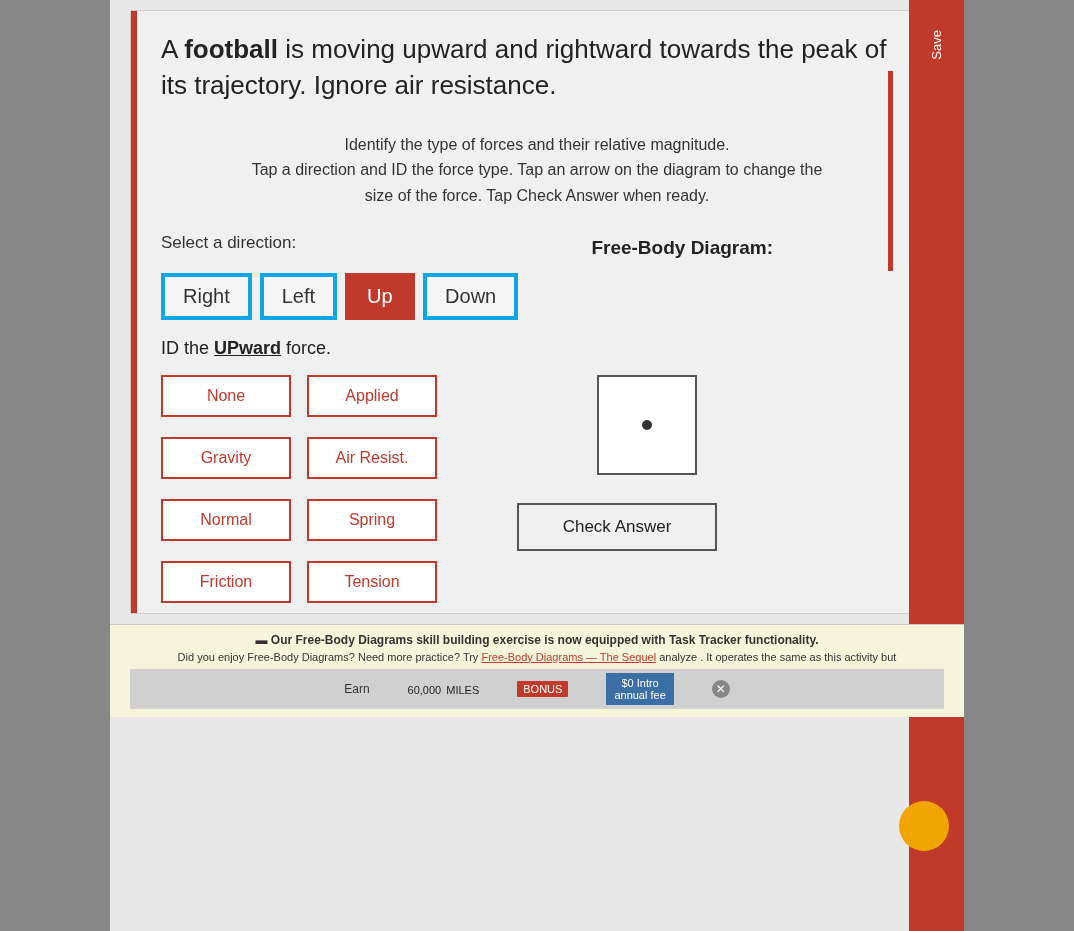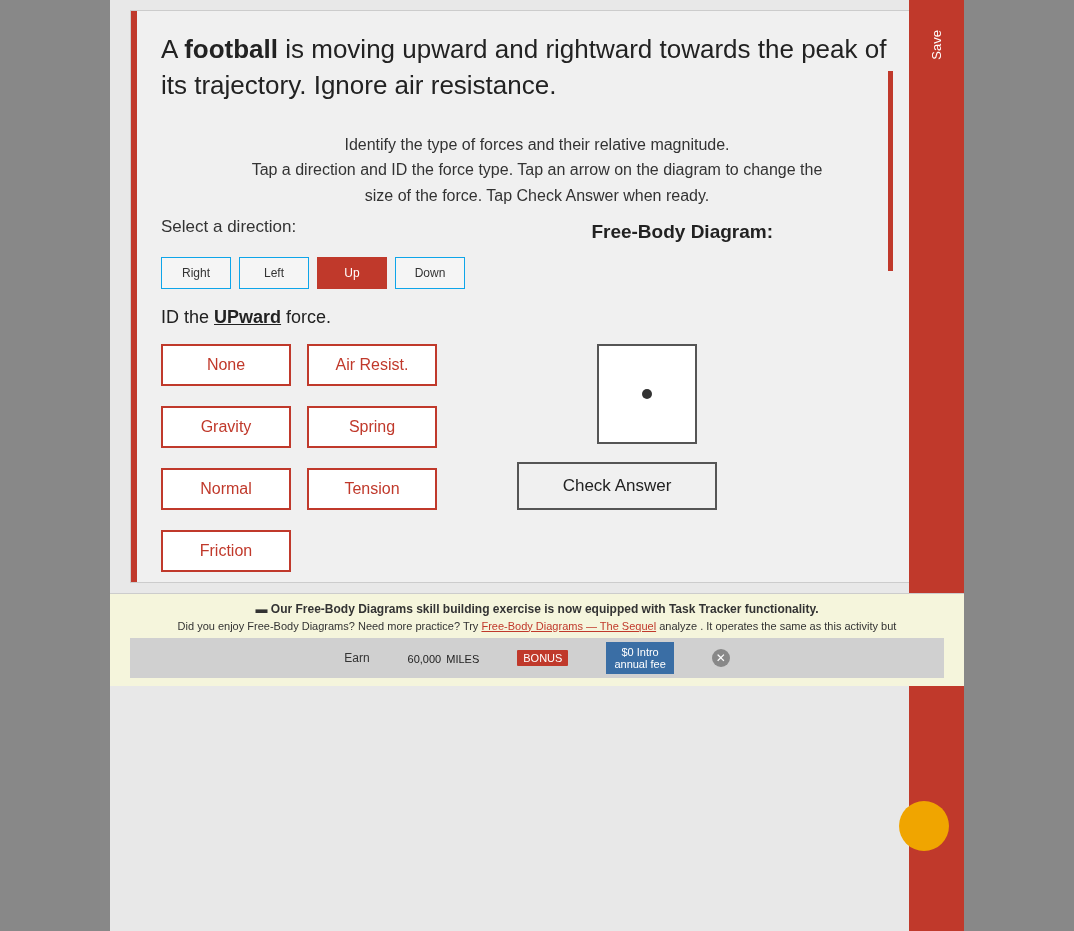--- a/index.html
+++ b/index.html
@@ -34,21 +34,21 @@
       padding-bottom: 10px;
     }
     .problem-statement strong {
       font-weight: bold;
     }
     .instructions {
       text-align: center;
       font-size: 16px;
       color: #333;
       line-height: 1.6;
-      margin-bottom: 8px;
+      margin-bottom: 24px;
     }
     .select-direction-label {
       font-size: 17px;
       color: #333;
       margin-bottom: 10px;
       display: inline-block;
     }
     .fbd-label {
       font-size: 19px;
       font-weight: bold;
@@ -59,27 +59,27 @@
     }
     .direction-row {
       display: flex;
       align-items: center;
       gap: 8px;
       margin-bottom: 18px;
       position: relative;
     }
     .dir-btn {
       padding: 8px 18px;
-      font-size: 12px;
-      border: 1px solid #0ea5e9;
+      font-size: 20px;
+      border: 4px solid #0ea5e9;
       background: #f5f5f5;
       cursor: pointer;
       color: #333;
       min-width: 70px;
-      text-align: center;
+      text-align: left;
     }
     .dir-btn.active {
       background: #c0392b;
       color: white;
       border-color: #c0392b;
     }
     .id-force-label {
       font-size: 18px;
       color: #222;
       margin-bottom: 16px;
@@ -117,21 +117,21 @@
       position: relative;
     }
     .fbd-dot {
       width: 10px;
       height: 10px;
       background: #333;
       border-radius: 50%;
     }
     .check-answer-btn {
       display: block;
-      margin-top: 18px;
+      margin-top: 28px;
       padding: 12px 30px;
       font-size: 17px;
       background: #f0f0f0;
       border: 2px solid #555;
       cursor: pointer;
       color: #222;
       font-weight: 500;
       min-width: 200px;
       text-align: center;
     }
@@ -302,20 +302,21 @@
       <div class="force-cols">
 
         <div class="force-buttons-col">
           <button class="force-btn">None</button>
           <button class="force-btn">Gravity</button>
           <button class="force-btn">Normal</button>
           <button class="force-btn">Friction</button>
         </div>
 
         <div class="force-buttons-col">
+          <button class="force-btn">Applied</button>
           <button class="force-btn">Air Resist.</button>
           <button class="force-btn">Spring</button>
           <button class="force-btn">Tension</button>
         </div>
       </div>
 
       <div class="fbd-area">
         <div class="fbd-diagram">
           <div class="fbd-dot"></div>
         </div>

